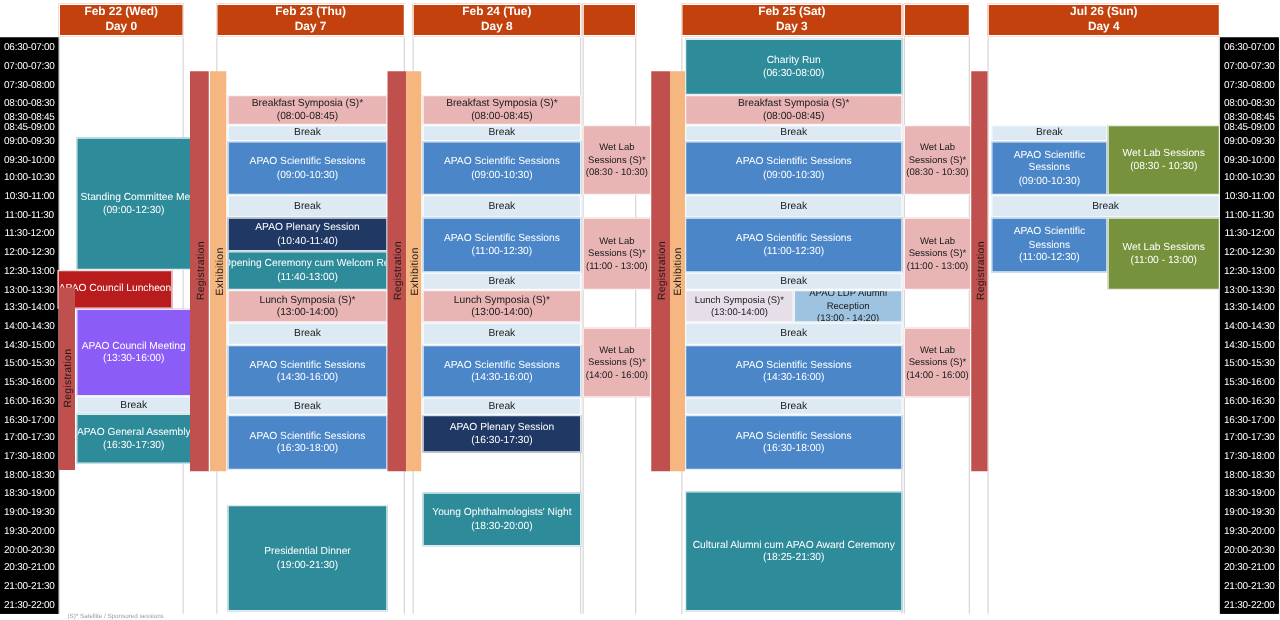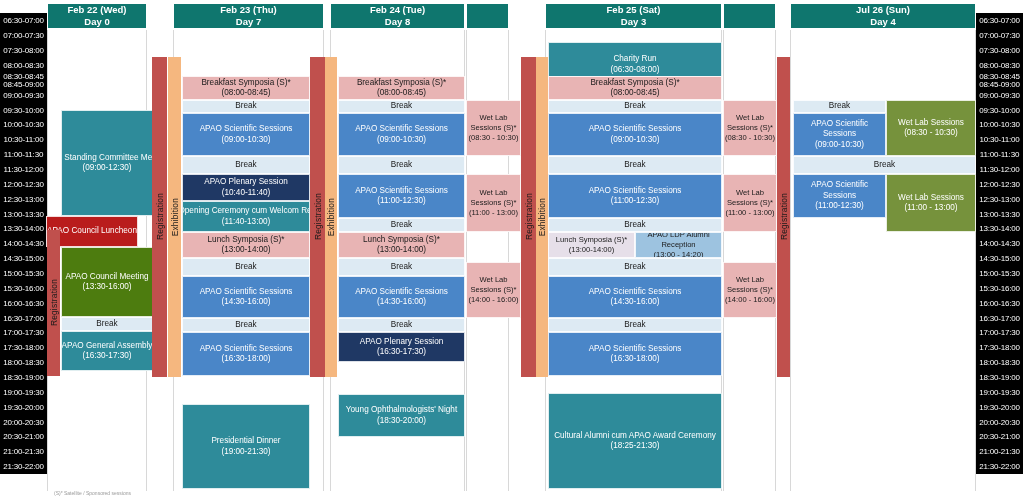--- a/index.html
+++ b/index.html
@@ -12,21 +12,21 @@
     position: relative;
     width: 1024px;
     height: 496px;
     background: #ffffff;
     overflow: hidden;
   }
 
   
   .time-axis {
     position: absolute;
-    top: 13px;
+    top: 30px;
     width: 47px;
     background: #000000;
     border: 1px solid #000;
   }
   .time-axis.left  { left: 0px; }
   .time-axis.right { left: 976px; }
   .time-cell {
     color: #ffffff;
     font-size: 8px;
     line-height: 1;
@@ -36,21 +36,21 @@
     align-items: center;
     justify-content: center;
     white-space: nowrap;
   }
 
   
   .day-header {
     position: absolute;
     top: 3px;
     height: 26px;
-    background: #0f766e;
+    background: #c2410c;
     border: 1px solid #ffffff;
     color: #ffffff;
     font-size: 9.5px;
     font-weight: bold;
     line-height: 1.25;
     display: flex;
     flex-direction: column;
     align-items: center;
     justify-content: center;
     text-align: center;
@@ -224,21 +224,21 @@
     </div>
 
   <div id="events-layer">
       <div class="ev" style="left: 61px; top: 110px; width: 92px; height: 106px; background: rgb(46, 139, 154); color: rgb(255, 255, 255);">
         <span>APAO Standing Committee Meetings</span>
         <span>(09:00-12:30)</span>
       </div>
       <div class="ev" style="left: 46px; top: 216px; width: 92px; height: 31px; background: #b91c1c; color: rgb(255, 255, 255);">
         <span>APAO Council Luncheon</span>
       </div>
-      <div class="ev" style="left: 61px; top: 247px; width: 92px; height: 70px; background: #4d7c0f; color: rgb(255, 255, 255);">
+      <div class="ev" style="left: 61px; top: 247px; width: 92px; height: 70px; background: #8b5cf6; color: rgb(255, 255, 255);">
         <span>APAO Council Meeting</span>
         <span>(13:30-16:00)</span>
       </div>
       <div class="ev" style="left: 61px; top: 317px; width: 92px; height: 14px; background: rgb(221, 234, 243); color: rgb(26, 26, 26);">
         <span>Break</span>
       </div>
       <div class="ev" style="left: 61px; top: 331px; width: 92px; height: 40px; background: rgb(46, 139, 154); color: rgb(255, 255, 255);">
         <span>APAO General Assembly</span>
         <span>(16:30-17:30)</span>
       </div>
@@ -334,21 +334,21 @@
         <span>(08:30 - 10:30)</span>
       </div>
       <div class="ev small" style="left: 466px; top: 174px; width: 55px; height: 58px; background: rgb(232, 180, 180); color: rgb(26, 26, 26);">
         <span style="white-space: normal;">Wet Lab Sessions (S)*</span>
         <span>(11:00 - 13:00)</span>
       </div>
       <div class="ev small" style="left: 466px; top: 262px; width: 55px; height: 56px; background: rgb(232, 180, 180); color: rgb(26, 26, 26);">
         <span style="white-space: normal;">Wet Lab Sessions (S)*</span>
         <span>(14:00 - 16:00)</span>
       </div>
-      <div class="ev" style="left: 548px; top: 42px; width: 174px; height: 45px; background: rgb(46, 139, 154); color: rgb(255, 255, 255);">
+      <div class="ev" style="left: 548px; top: 31px; width: 174px; height: 45px; background: rgb(46, 139, 154); color: rgb(255, 255, 255);">
         <span>Charity Run</span>
         <span>(06:30-08:00)</span>
       </div>
       <div class="ev" style="left: 548px; top: 76px; width: 174px; height: 24px; background: rgb(232, 180, 180); color: rgb(26, 26, 26);">
         <span>Breakfast Symposia (S)*</span>
         <span>(08:00-08:45)</span>
       </div>
       <div class="ev" style="left: 548px; top: 100px; width: 174px; height: 13px; background: rgb(221, 234, 243); color: rgb(26, 26, 26);">
         <span>Break</span>
       </div>

